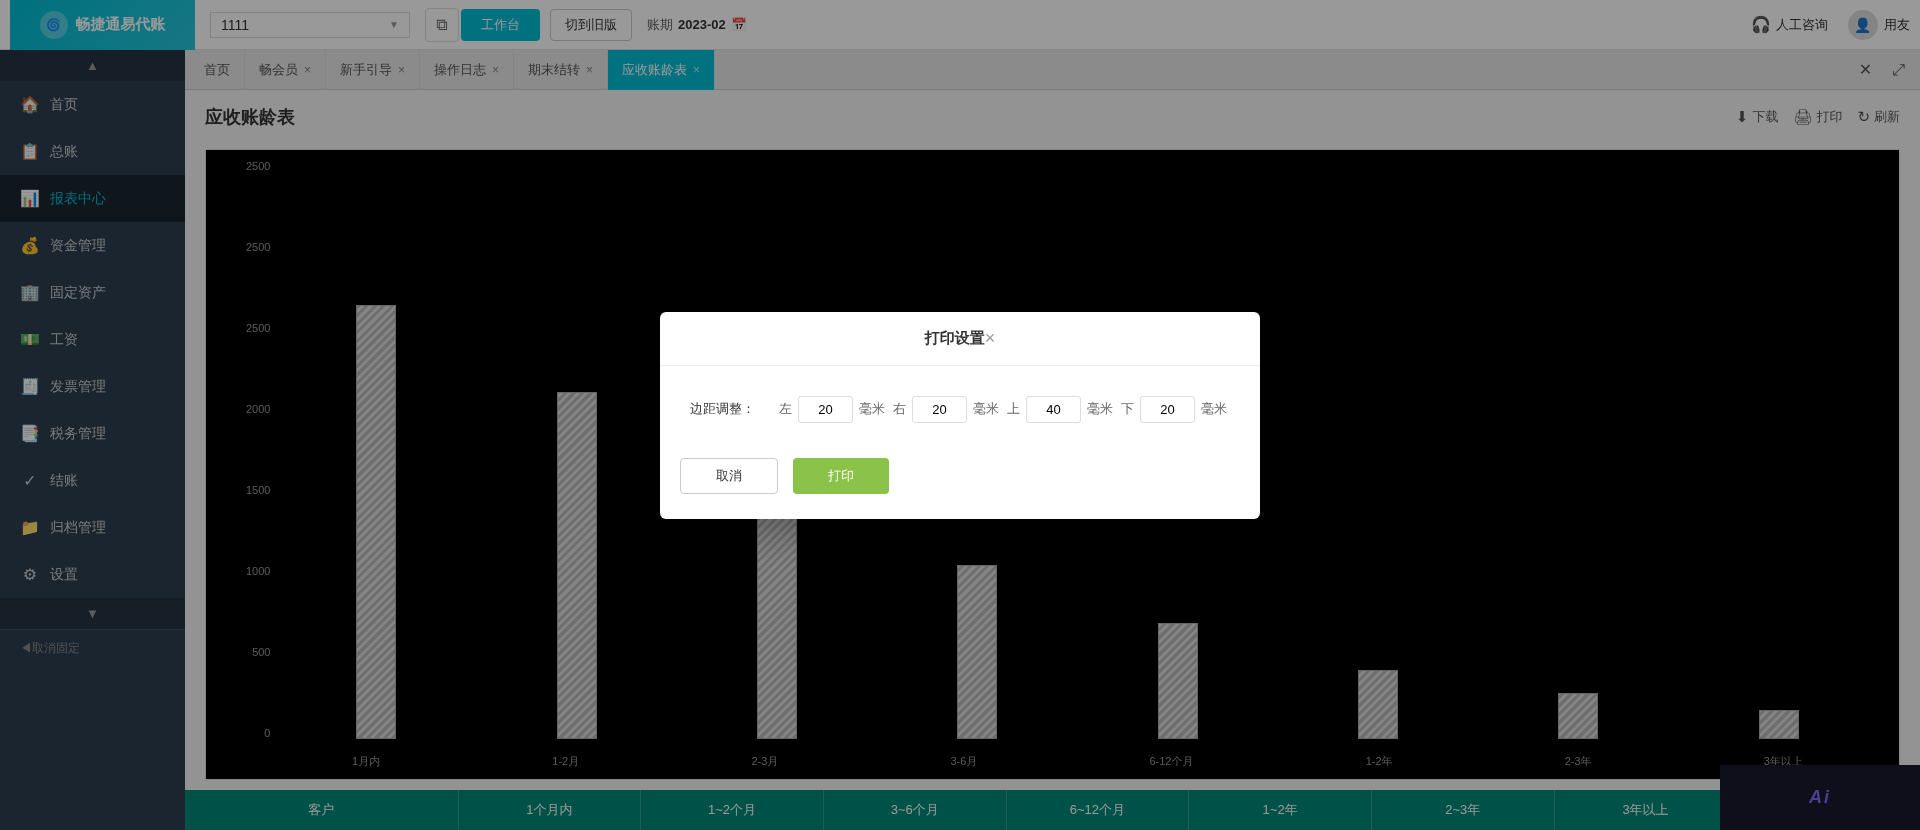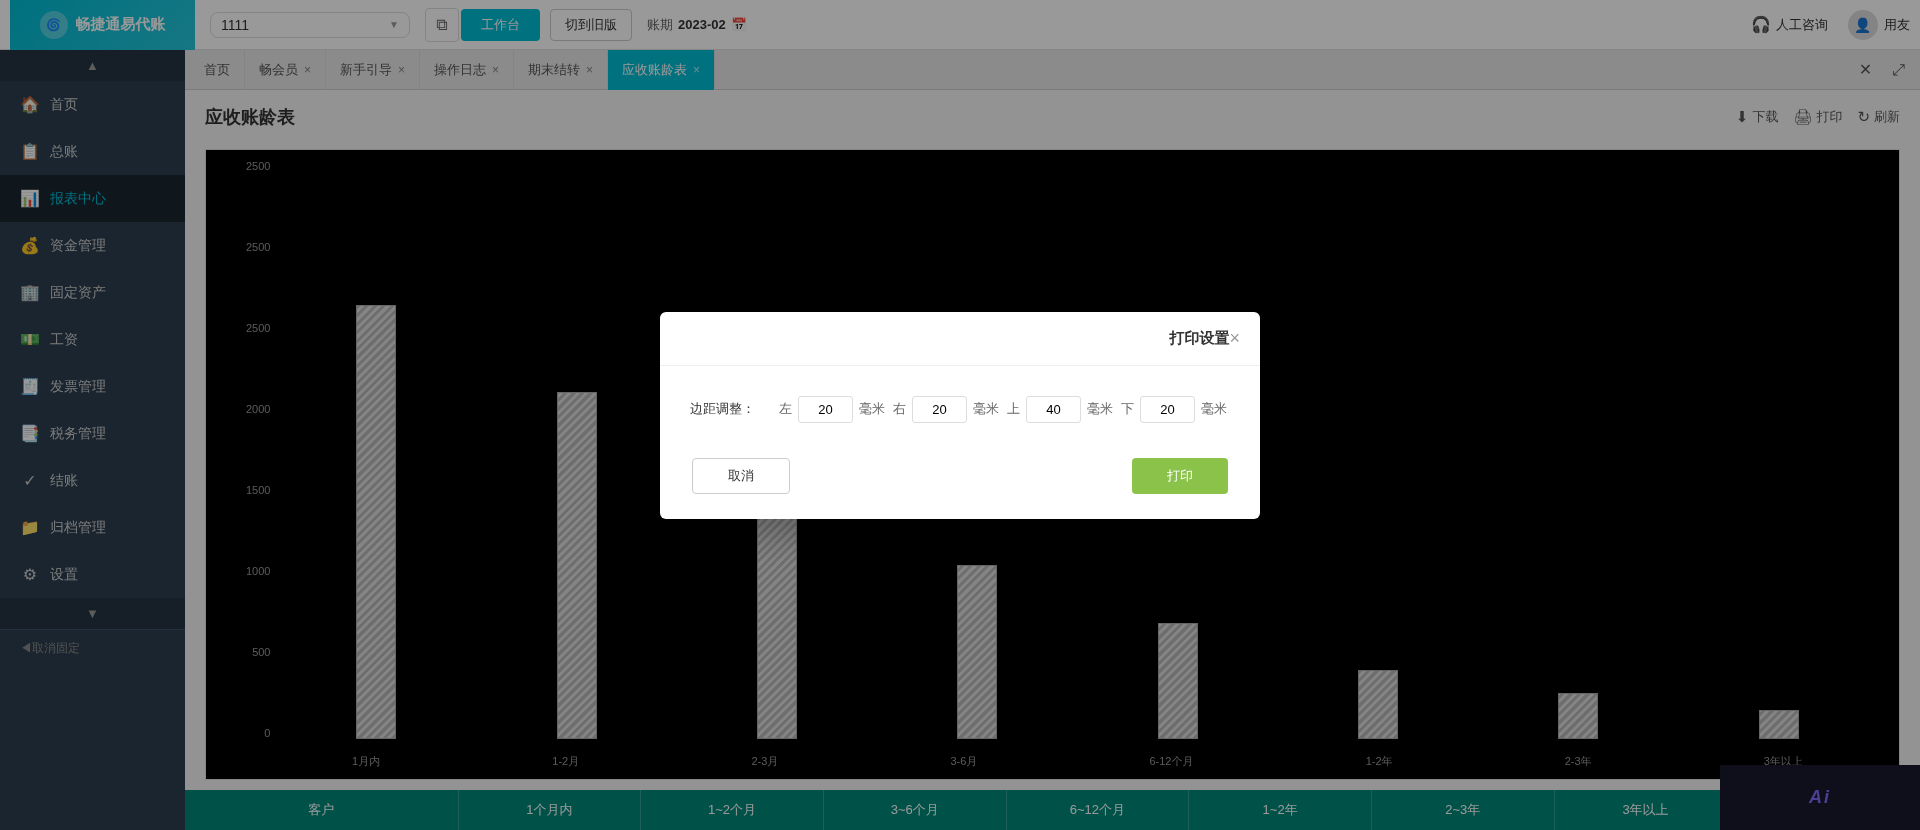--- a/index.html
+++ b/index.html
@@ -35,21 +35,21 @@
       border-radius: 50%;
       margin-right: 8px;
       display: flex; align-items: center; justify-content: center;
       font-size: 12px; color: white;
     }
     .company-selector {
       display: flex;
       align-items: center;
       margin-left: 15px;
       border: 1px solid #ddd;
-      border-radius: 8px;
+      border-radius: 0;
       padding: 4px 10px;
       background: #fff;
       cursor: pointer;
       min-width: 200px;
     }
     .company-name { font-size: 14px; color: #333; flex: 1; }
     .dropdown-arrow { color: #999; margin-left: 8px; font-size: 10px; }
     .copy-icon {
       margin-left: 15px;
       width: 34px; height: 34px;
@@ -313,21 +313,21 @@
     .modal {
       background: #fff;
       border-radius: 6px;
       box-shadow: 0 10px 40px rgba(0,0,0,0.3);
       width: 600px;
       overflow: hidden;
     }
     .modal-header {
       display: flex;
       align-items: center;
-      justify-content: flex-end;
+      justify-content: center;
       padding: 16px 20px;
       border-bottom: 1px solid #eee;
     }
     .modal-title { font-size: 15px; color: #333; font-weight: bold; }
     .modal-close {
       cursor: pointer; color: #999; font-size: 18px;
     }
     .modal-body { padding: 30px 30px 20px; }
     .form-row {
       display: flex;
@@ -345,23 +345,23 @@
       border: 1px solid #ddd;
       border-radius: 3px;
       padding: 5px 8px;
       font-size: 13px;
       text-align: center;
       outline: none;
     }
     .margin-unit { color: #666; font-size: 13px; }
     .modal-footer {
       display: flex;
-      justify-content: space-between;
+      justify-content: flex-start;
       gap: 15px;
-      padding: 15px 32px 25px;
+      padding: 15px 20px 25px;
     }
     .btn-cancel {
       padding: 8px 35px;
       border: 1px solid #ccc;
       background: #fff;
       color: #333;
       border-radius: 4px;
       cursor: pointer;
       font-size: 13px;
     }

